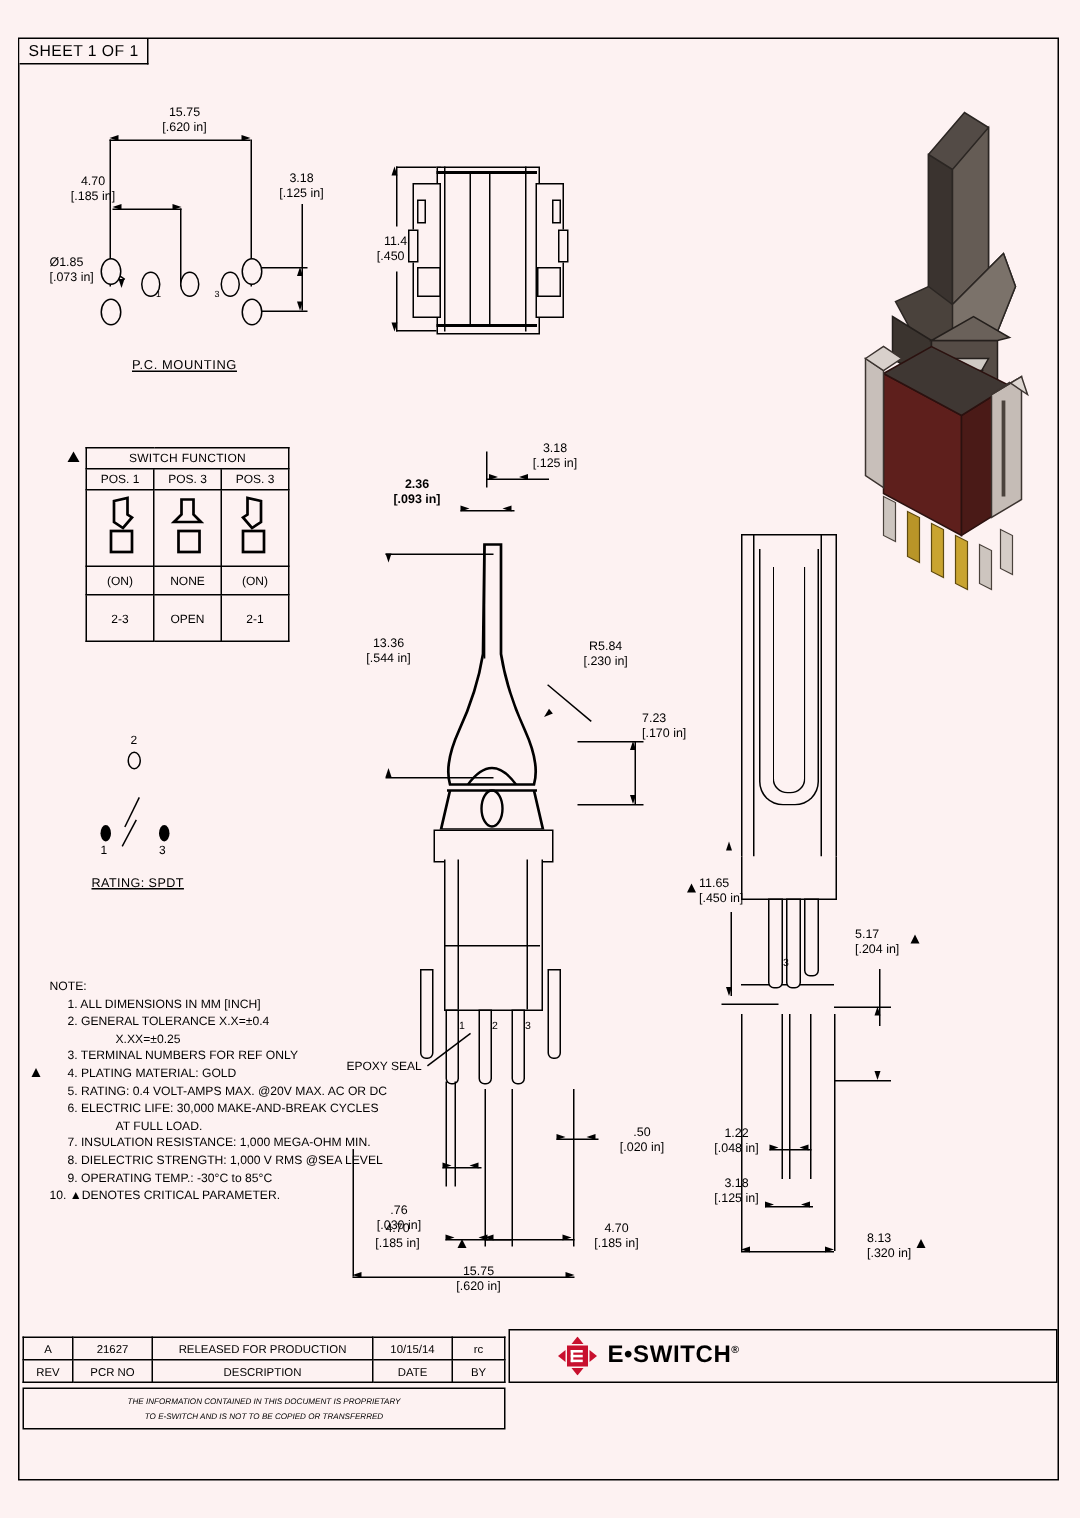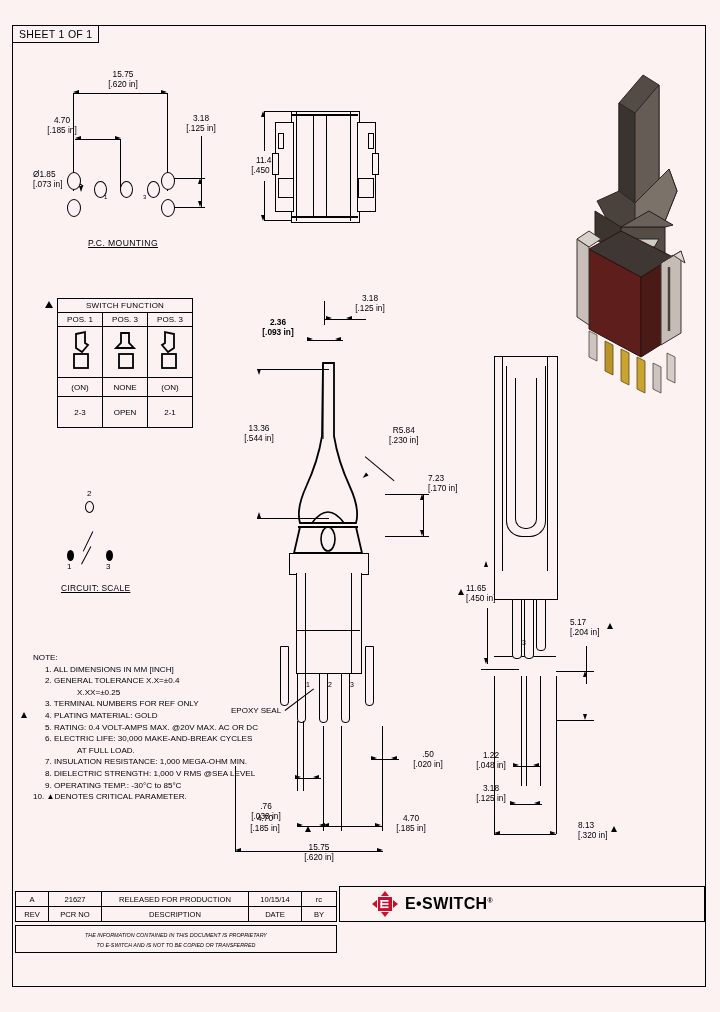--- a/index.html
+++ b/index.html
@@ -169,21 +169,21 @@
 
   <div>
     <div class="lbl" style="left:74px;top:463px;font-size:8px;">2</div>
     <div class="hole" style="left:72px;top:475px;width:7px;height:10px;border-width:1.4px;"></div>
     <div class="ln" style="left:58px;top:520px;width:20px;height:1.3px;background:#000;transform:rotate(-62deg);transform-origin:right center;"></div>
     <div class="ln" style="left:58px;top:505px;width:22px;height:1.3px;background:#000;transform:rotate(-64deg);transform-origin:right center;"></div>
     <div style="position:absolute;left:54px;top:524px;width:7px;height:11px;background:#000;border-radius:50%;"></div>
     <div style="position:absolute;left:93px;top:524px;width:7px;height:11px;background:#000;border-radius:50%;"></div>
     <div class="lbl" style="left:54px;top:536px;font-size:8px;">1</div>
     <div class="lbl" style="left:93px;top:536px;font-size:8px;">3</div>
-    <div class="lbl ul" style="left:48px;top:557px;font-size:8.4px;letter-spacing:.3px;">CIRCUIT: SCALE</div>
+    <div class="lbl ul" style="left:48px;top:557px;font-size:8.4px;letter-spacing:.3px;">RATING: SPDT</div>
   </div>
 
   <div class="notes">
     <div class="n n0">NOTE:</div>
     <div class="n">1. ALL DIMENSIONS IN MM [INCH]</div>
     <div class="n">2. GENERAL TOLERANCE  X.X=±0.4</div>
     <div class="n ind">X.XX=±0.25</div>
     <div class="n">3. TERMINAL NUMBERS FOR REF ONLY</div>
     <div class="n" style="position:relative;">
       <span class="tri" style="left:-12px;top:2px;border-left-width:3.4px;border-right-width:3.4px;border-bottom-width:6px;"></span>

